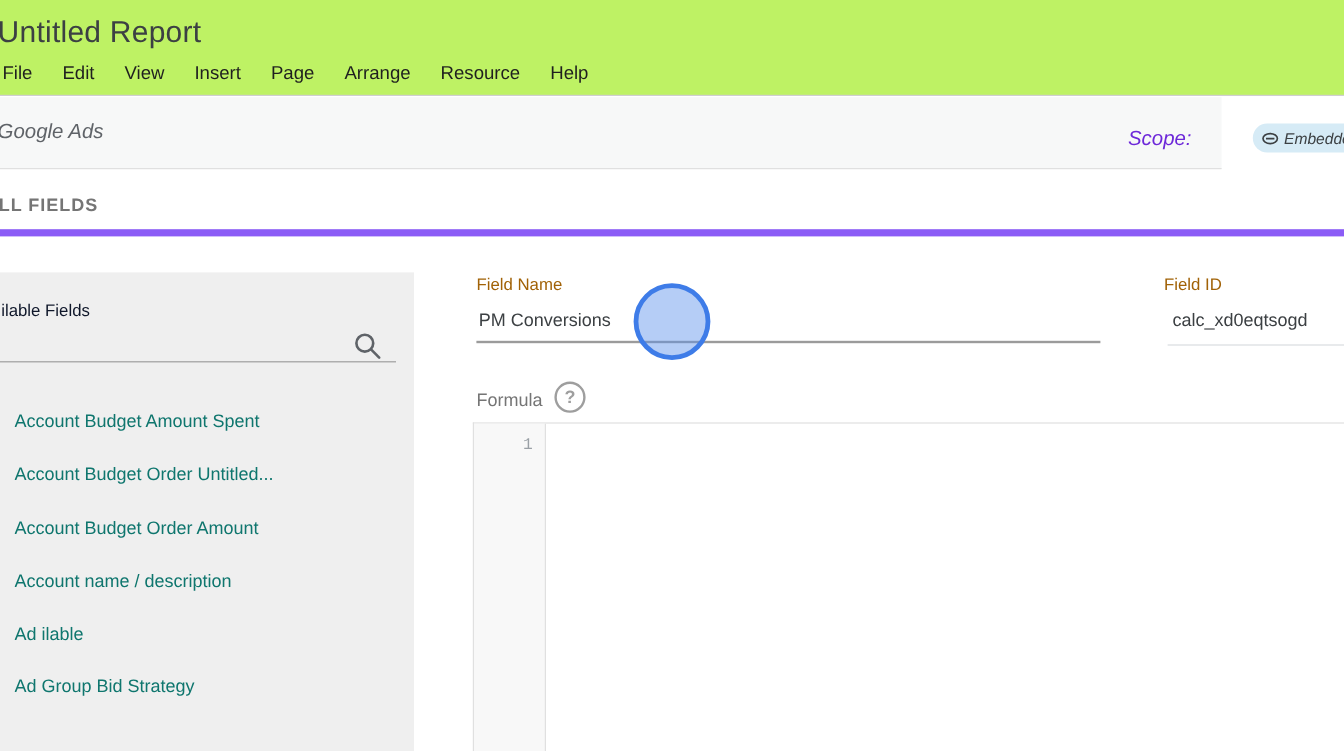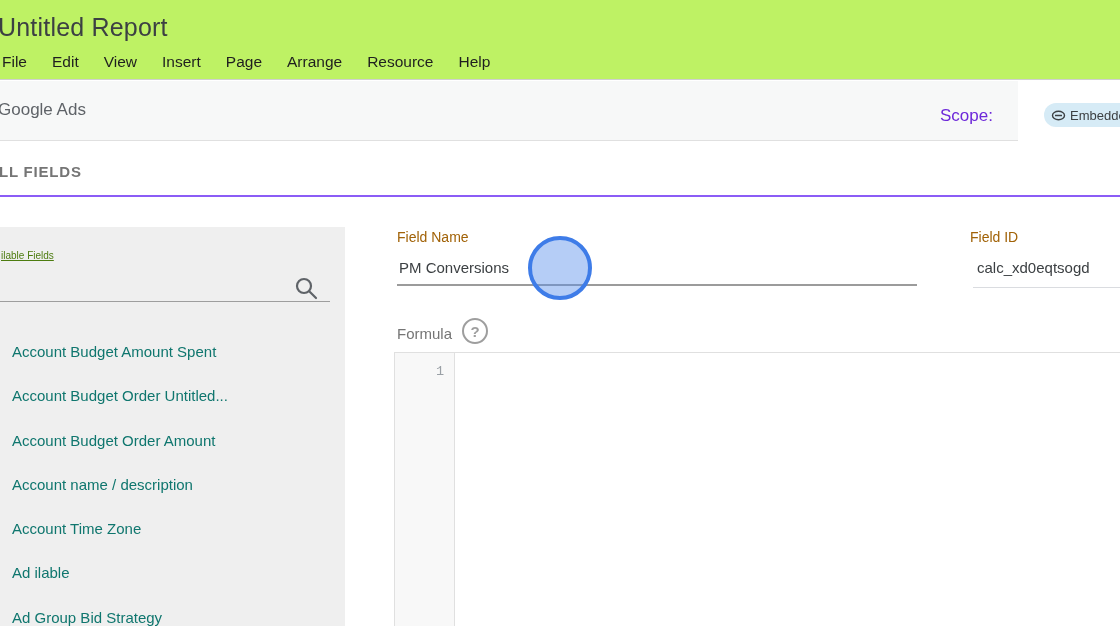--- a/index.html
+++ b/index.html
@@ -18,21 +18,21 @@
     color:#3c4043; letter-spacing:0.2px;
   }
   .menubar {
     position:absolute; left:2px; top:53px; display:flex; gap:25px;
     font-size:15.5px; color:#1f1f1f;text-align:right;
   }
   .menubar span { cursor:default; }
   
   .toolbar {
     position:absolute; left:0; top:81px; width:1018px; height:60px;
-    background:#f7f8f8; border-bottom:1px solid #e0e0e0;
+    background:#f7f8f8; border-bottom:1px solid #e0e0e0;font-style:italic;
   }
   .ds-name {
     position:absolute; left:-2px; top:19px; font-size:17px; color:#5f6368;
   }
   .progress-dots {
     position:absolute; left:1036px; top:87px; display:flex; gap:4px;
   }
   .progress-dots i {
     width:4px; height:4px; border-radius:50%; background:#3b78c9; display:block;
   }
@@ -40,33 +40,33 @@
     position:absolute; left:940px; top:25px; font-size:17px; color:#6d28d9;
   }
   .scope-chip {
     position:absolute; left:1044px; top:22px; height:24px; width:92px;
     background:#d6ebf6; border-radius:12px; display:flex; align-items:center;
     padding-left:7px; gap:4px; font-size:13px; color:#3c4043; overflow:hidden;
   }
   
   .tabbar {
     position:absolute; left:0; top:142px; width:1120px; height:55px;
-    background:#ffffff; border-bottom:2px solid #8b5cf6;
+    background:#ffffff; border-bottom:6px solid #8b5cf6;
   }
   .tab-allfields {
     position:absolute; left:-1px; top:21px; font-size:15px; font-weight:700;
     color:#757575; letter-spacing:0.8px;
   }
   
   .sidebar {
     position:absolute; left:0; top:227px; width:345px; height:399px;
     background:#efefef;
   }
   .sidebar-label {
-    position:absolute; left:1px; top:23px; font-size:10px; color:#4d7c0f;text-decoration:underline;
+    position:absolute; left:1px; top:23px; font-size:14px; color:#0f172a;
   }
   .search-row-line {
     position:absolute; left:0; top:74px; width:330px; height:1px; background:#9e9e9e;
   }
   .search-icon { position:absolute; left:293px; top:48px; }
   .field-list { position:absolute; left:12px; top:103px; width:320px; }
   .field-item {
     height:44.3px; line-height:44.3px; font-size:15px; color:#0f766e;
     white-space:nowrap; overflow:hidden; cursor:pointer;
   }
@@ -156,21 +156,20 @@
   <svg class="search-icon" width="26" height="26" viewBox="0 0 26 26">
     <circle cx="11" cy="11" r="7" fill="none" stroke="#5f6368" stroke-width="2.2"></circle>
     <line x1="16.2" y1="16.2" x2="23" y2="23" stroke="#5f6368" stroke-width="2.2" stroke-linecap="round"></line>
   </svg>
   <div class="search-row-line"></div>
   <div class="field-list">
     <div class="field-item">Account Budget Amount Spent</div>
     <div class="field-item">Account Budget Order Untitled...</div>
     <div class="field-item">Account Budget Order Amount</div>
     <div class="field-item">Account name / description</div>
-    <div class="field-item">Account Time Zone</div>
     <div class="field-item">Ad ilable</div>
     <div class="field-item">Ad Group Bid Strategy</div>
   </div>
 </div>
 
 <div class="label-sm fieldname-label">Field Name</div>
 <div class="fieldname-value">PM Conversions</div>
 <div class="fieldname-underline"></div>
 
 <div class="label-sm fieldid-label">Field ID</div>

